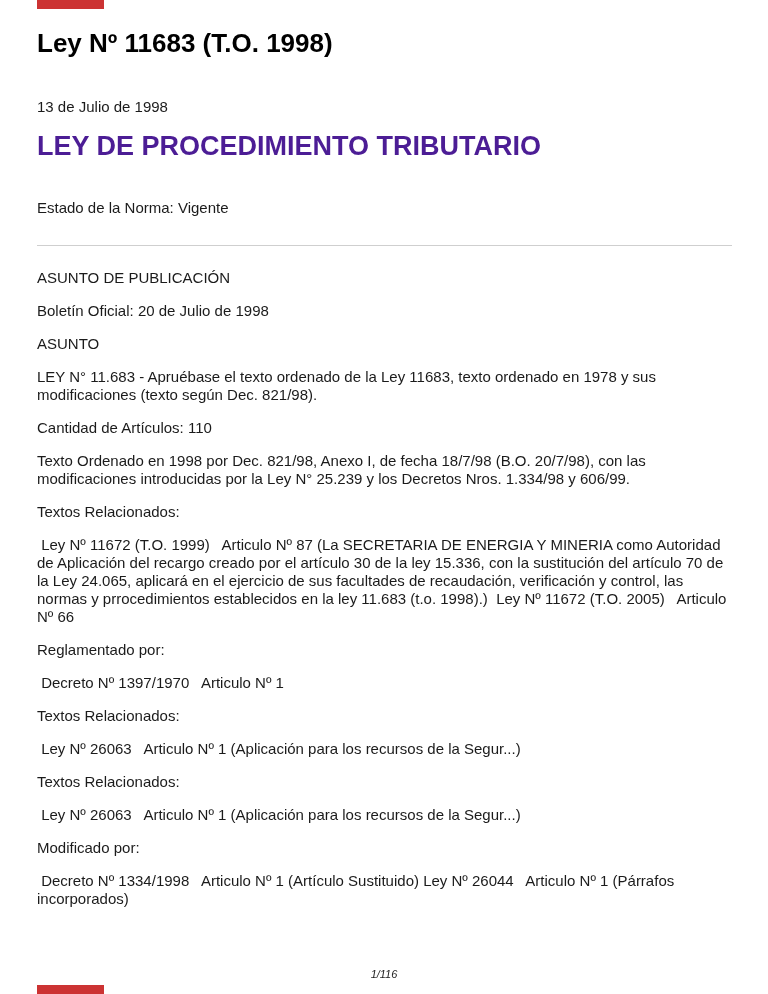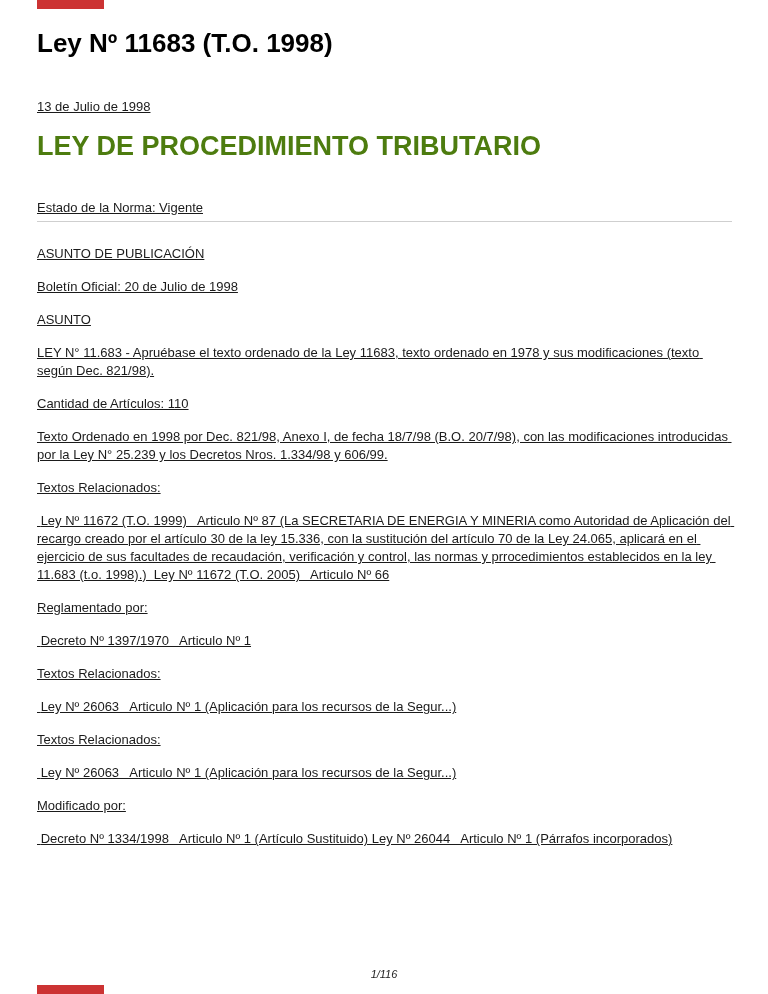--- a/index.html
+++ b/index.html
@@ -19,32 +19,31 @@
     font-size: 26px;
     line-height: 30px;
     font-weight: bold;
     color: #000000;
     margin: 0 0 40px 0;
   }
   h2.subtitle {
     font-size: 27px;
     line-height: 32px;
     font-weight: bold;
-    color: #4d7c0f;
+    color: #4c1d95;
     margin: 0 0 37px 0;
   }
   p {
-    font-size: 13px;
+    font-size: 15px;
     line-height: 18px;
     margin: 0 0 15px 0;
     white-space: pre-wrap;
-    text-decoration: underline;
   }
   p.date { margin-bottom: 14px; }
-  p.status { margin-bottom: 4px; }
+  p.status { margin-bottom: 28px; }
   .divider {
     border: none;
     border-top: 1px solid #cfcfcf;
     height: 0;
     margin: 0 0 23px 0;
   }
   .page-footer {
     position: absolute;
     top: 968px;
     left: 0;

